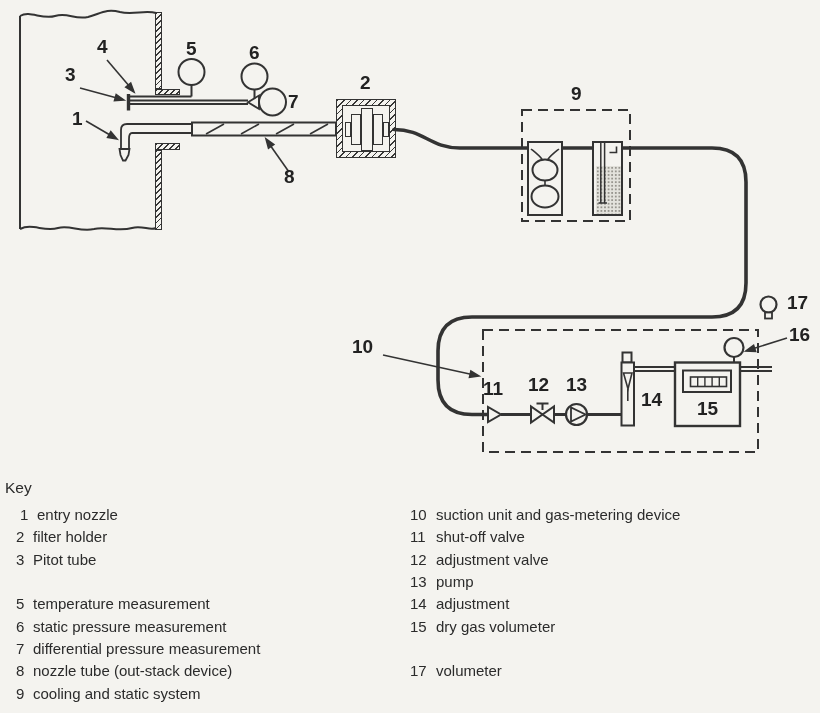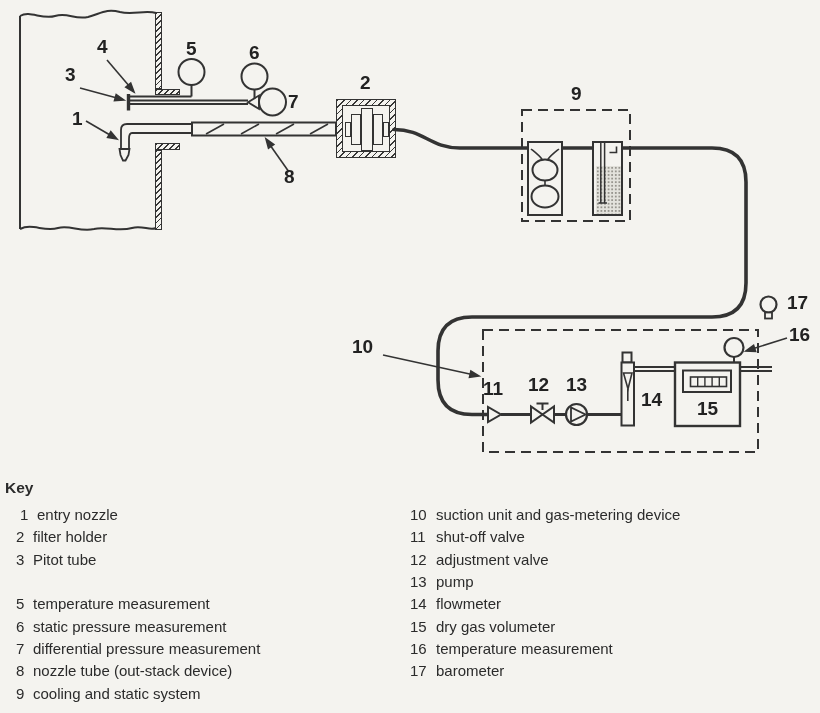--- a/index.html
+++ b/index.html
@@ -10,21 +10,21 @@
   .hatch{position:absolute;box-sizing:border-box;border:1.2px solid #333;
          background:repeating-linear-gradient(135deg,rgba(45,45,45,.95) 0 1.2px,transparent 1.2px 4.2px);}
   .filterbox{position:absolute;box-sizing:border-box;border:1.6px solid #333;
          background:repeating-linear-gradient(135deg,rgba(45,45,45,.95) 0 1.3px,transparent 1.3px 4.6px);}
   .filterinner{position:absolute;inset:4.8px;box-sizing:border-box;border:1.6px solid #333;background:#f4f3ef;}
   .part{position:absolute;box-sizing:border-box;border:1.6px solid #333;background:#f4f3ef;}
   .stipple{position:absolute;background-color:#e3e2dc;
          background-image:radial-gradient(circle,#97958e 0.9px,transparent 1.1px);
          background-size:3.6px 3.6px;}
   .lbl{position:absolute;font-size:19px;font-weight:bold;color:#222;line-height:1;}
-  .key-title{position:absolute;left:5px;top:479px;font-size:15.5px;font-weight:bold;}
+  .key-title{position:absolute;left:5px;top:479px;font-size:15.5px;font-weight:normal;}
   .krow{position:absolute;font-size:15px;white-space:nowrap;}
   .krow .num{display:inline-block;}
   .kl .num{width:17px;}
   .kr .num{width:26px;}
 </style>
 </head>
 <body>
 
 <div class="stage">
 
@@ -189,18 +189,17 @@
   <div class="krow kl" style="left:16px;top:595px"><span class="num">5</span><span>temperature measurement</span></div>
   <div class="krow kl" style="left:16px;top:618px"><span class="num">6</span><span>static pressure measurement</span></div>
   <div class="krow kl" style="left:16px;top:640px"><span class="num">7</span><span>differential pressure measurement</span></div>
   <div class="krow kl" style="left:16px;top:662px"><span class="num">8</span><span>nozzle tube (out-stack device)</span></div>
   <div class="krow kl" style="left:16px;top:685px"><span class="num">9</span><span>cooling and static system</span></div>
 
   <div class="krow kr" style="left:410px;top:506px"><span class="num">10</span><span>suction unit and gas-metering device</span></div>
   <div class="krow kr" style="left:410px;top:528px"><span class="num">11</span><span>shut-off valve</span></div>
   <div class="krow kr" style="left:410px;top:551px"><span class="num">12</span><span>adjustment valve</span></div>
   <div class="krow kr" style="left:410px;top:573px"><span class="num">13</span><span>pump</span></div>
-  <div class="krow kr" style="left:410px;top:595px"><span class="num">14</span><span>flowmeter</span></div>
+  <div class="krow kr" style="left:410px;top:595px"><span class="num">14</span><span>adjustment</span></div>
   <div class="krow kr" style="left:410px;top:618px"><span class="num">15</span><span>dry gas volumeter</span></div>
-  <div class="krow kr" style="left:410px;top:640px"><span class="num">16</span><span>temperature measurement</span></div>
-  <div class="krow kr" style="left:410px;top:662px"><span class="num">17</span><span>barometer</span></div>
+  <div class="krow kr" style="left:410px;top:662px"><span class="num">17</span><span>volumeter</span></div>
 
 </div>
 
 </body></html>

